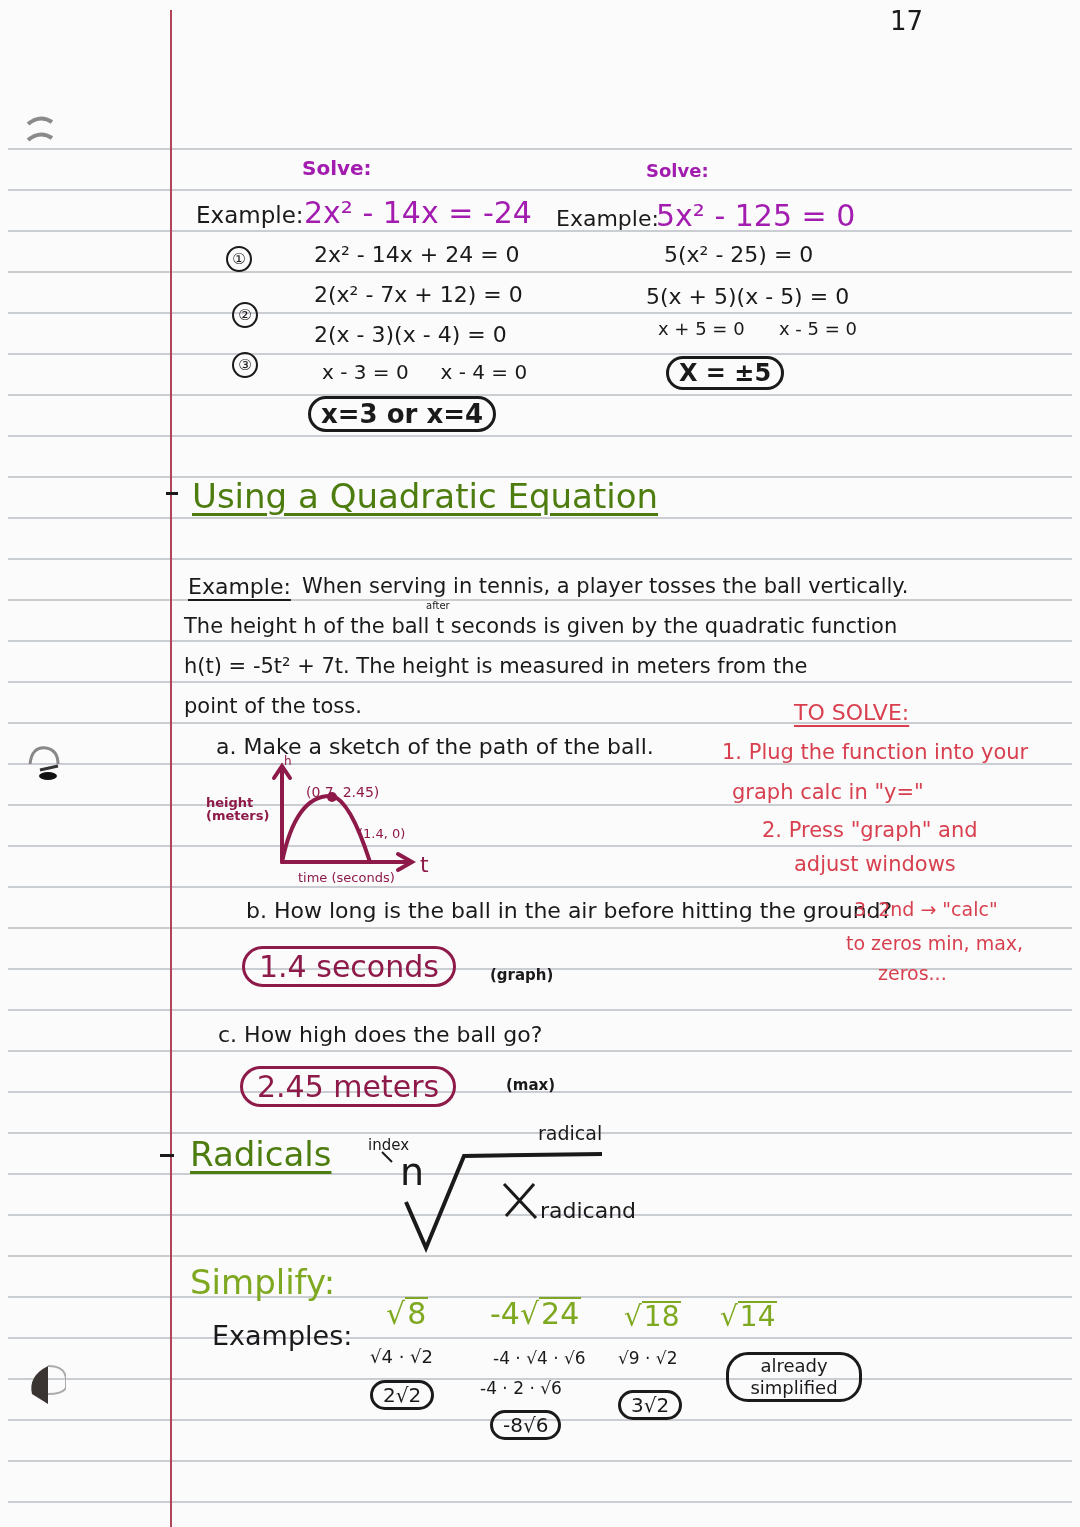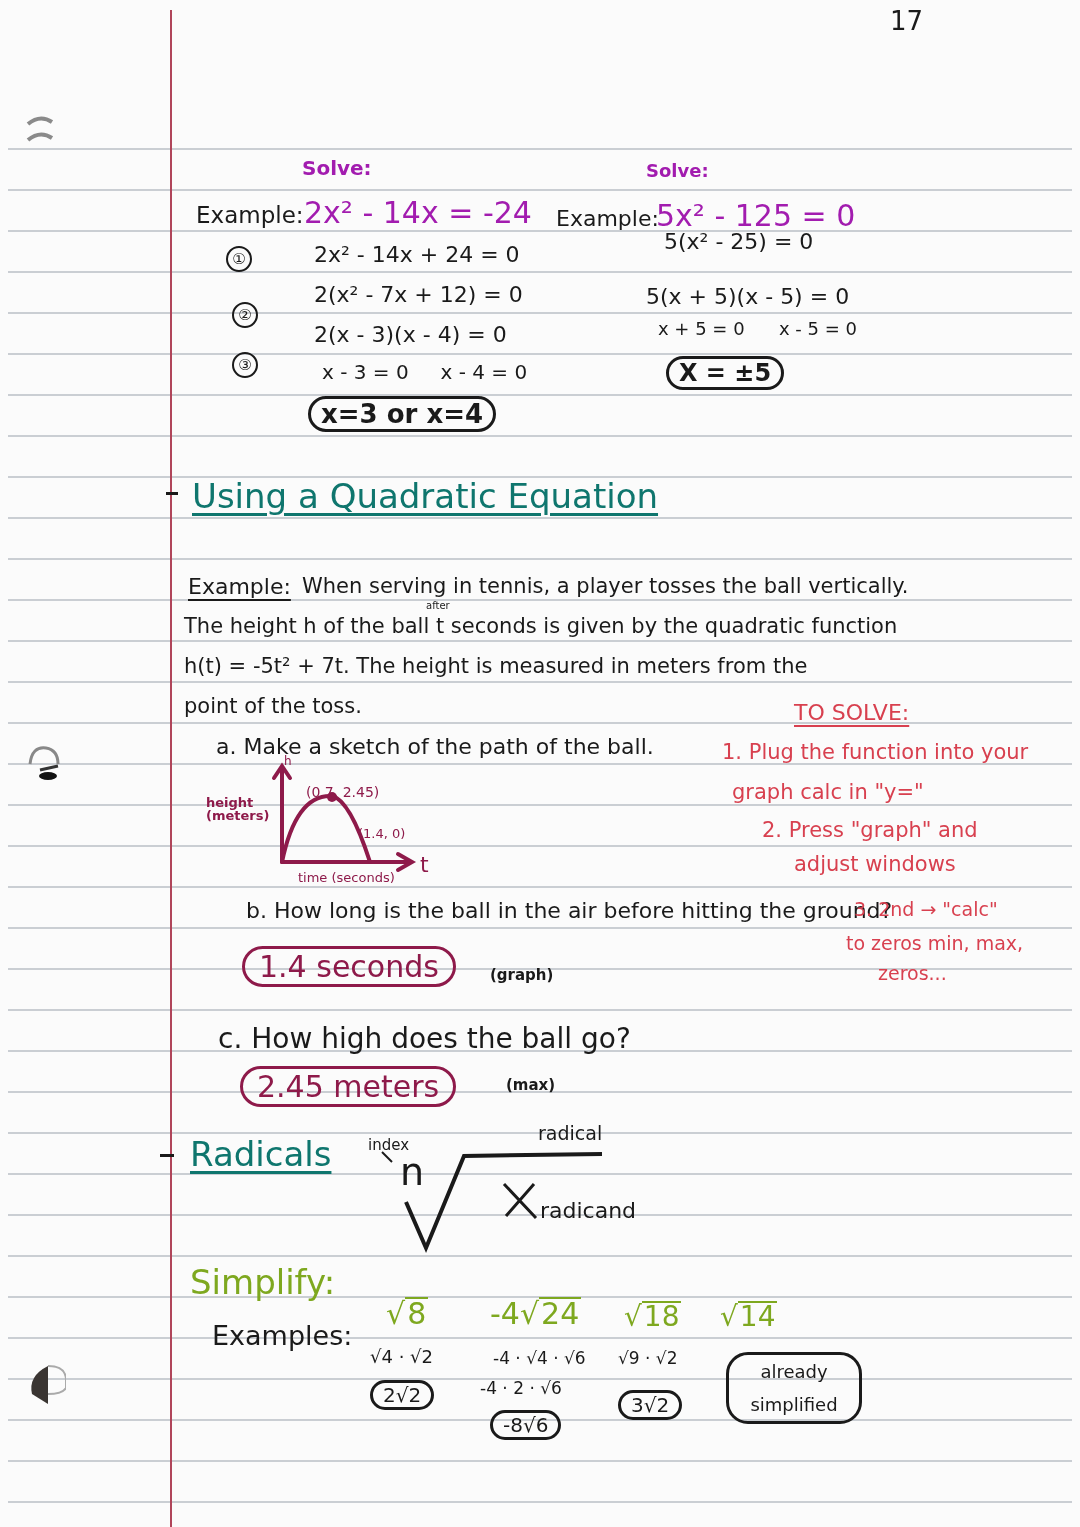--- a/index.html
+++ b/index.html
@@ -6,21 +6,21 @@
   body { width:1080px; height:1527px; position:relative; overflow:hidden;
     background:#fbfbfb; font-family:"DejaVu Sans", sans-serif; color:#1d1d1d; }
   .page { position:absolute; inset:0; }
   .rule { position:absolute; left:8px; right:8px; height:2px; background:#b9bfc6; opacity:.75; }
   .margin { position:absolute; left:170px; top:10px; width:2px; bottom:0; background:#b0455a; }
   .hole { position:absolute; left:18px; width:48px; height:44px; }
   .abs { position:absolute; white-space:nowrap; }
   .hw { font-family:"DejaVu Sans", sans-serif; }
   .plum { color:#a21caf; }
   .maroon { color:#8e1a4a; }
-  .purple { color:#0f766e; }
+  .purple { color:#4d7c0f; }
   .pink { color:#d8404f; }
   .green { color:#7ea81f; }
   .black { color:#1a1a1a; }
   .pill { border:3px solid #1a1a1a; border-radius:22px; padding:0 10px; }
   .pill-m { border:3px solid #8e1a4a; border-radius:26px; padding:0 14px; }
   .u { text-decoration:underline; text-decoration-thickness:3px; text-underline-offset:5px; }
   .num-circle { display:inline-block; width:22px; height:22px; border:2px solid #1a1a1a; border-radius:50%;
     text-align:center; line-height:22px; font-size:15px; }
   .rad { display:inline-block; border-top:2px solid currentColor; padding:0 2px; line-height:1; }
 </style>
@@ -94,21 +94,21 @@
     <div class="abs hw black" style="left:314px; top:282px; font-size:22px;">2(x² - 7x + 12) = 0</div>
     <div class="abs hw black" style="left:314px; top:322px; font-size:22px;">2(x - 3)(x - 4) = 0</div>
     <div class="abs hw black" style="left:322px; top:360px; font-size:20px; white-space:pre;">x - 3 = 0     x - 4 = 0</div>
     <div class="abs hw black pill" style="left:308px; top:396px; font-size:26px; font-weight:bold;">x=3  or  x=4</div>
   </div>
 
   <div>
     <div class="abs hw plum" style="left:646px; top:160px; font-size:18px; font-weight:bold;">Solve:</div>
     <div class="abs hw black" style="left:556px; top:206px; font-size:22px;">Example:</div>
     <div class="abs hw plum" style="left:656px; top:198px; font-size:30px;">5x² - 125 = 0</div>
-    <div class="abs hw black" style="left:664px; top:229px; font-size:22px;">5(x² - 25) = 0</div>
+    <div class="abs hw black" style="left:664px; top:242px; font-size:22px;">5(x² - 25) = 0</div>
     <div class="abs hw black" style="left:646px; top:284px; font-size:22px;">5(x + 5)(x - 5) = 0</div>
     <div class="abs hw black" style="left:658px; top:318px; font-size:18px; white-space:pre;">x + 5 = 0      x - 5 = 0</div>
     <div class="abs hw black pill" style="left:666px; top:356px; font-size:24px; font-weight:bold;">X = ±5</div>
   </div>
 
   <div>
     <div class="abs" style="left:166px; top:492px; width:12px; height:3px; background:#1a1a1a;"></div>
     <div class="abs hw purple u" style="left:192px; top:476px; font-size:34px;">Using a Quadratic Equation</div>
 
     <div class="abs hw black u" style="left:188px; top:574px; font-size:22px; text-decoration-thickness:2px;">Example:</div>
@@ -134,21 +134,21 @@
     <div class="abs hw maroon" style="left:206px; top:796px; font-size:13px; width:56px; white-space:normal; line-height:13px; font-weight:bold;">height (meters)</div>
     <div class="abs hw maroon" style="left:306px; top:784px; font-size:14px;">(0.7, 2.45)</div>
     <div class="abs hw maroon" style="left:358px; top:826px; font-size:13px;">(1.4, 0)</div>
     <div class="abs hw maroon" style="left:420px; top:852px; font-size:22px;">t</div>
     <div class="abs hw maroon" style="left:298px; top:870px; font-size:13px;">time (seconds)</div>
 
     <div class="abs hw black" style="left:214px; top:898px; font-size:22px;margin-left:32px;">b. How long is the ball in the air before hitting the ground?</div>
     <div class="abs hw maroon pill-m" style="left:242px; top:946px; font-size:30px;">1.4 seconds</div>
     <div class="abs hw black" style="left:490px; top:966px; font-size:15px; font-weight:bold;">(graph)</div>
 
-    <div class="abs hw black" style="left:218px; top:1022px; font-size:28px;">c. How high does the ball go?</div>
+    <div class="abs hw black" style="left:218px; top:1022px; font-size:22px;">c. How high does the ball go?</div>
     <div class="abs hw maroon pill-m" style="left:240px; top:1066px; font-size:30px;">2.45 meters</div>
     <div class="abs hw black" style="left:506px; top:1076px; font-size:15px; font-weight:bold;">(max)</div>
   </div>
 
   <div>
     <div class="abs hw pink u" style="left:794px; top:700px; font-size:22px; text-decoration-thickness:2px;">TO SOLVE:</div>
     <div class="abs hw pink" style="left:722px; top:740px; font-size:21px;">1. Plug the function into your</div>
     <div class="abs hw pink" style="left:732px; top:780px; font-size:21px;">graph calc in "y="</div>
     <div class="abs hw pink" style="left:762px; top:818px; font-size:21px;">2. Press "graph" and</div>
     <div class="abs hw pink" style="left:794px; top:852px; font-size:21px;">adjust windows</div>
@@ -182,15 +182,15 @@
     <div class="abs hw green" style="left:490px; top:1296px; font-size:30px;"><span>-4</span>√<span class="rad">24</span></div>
     <div class="abs hw black" style="left:478px; top:1348px; font-size:17px;margin-left:15px;">-4 · √4 · √6</div>
     <div class="abs hw black" style="left:480px; top:1378px; font-size:17px;">-4 · 2 · √6</div>
     <div class="abs hw black pill" style="left:490px; top:1410px; font-size:20px;">-8√6</div>
 
     <div class="abs hw green" style="left:624px; top:1300px; font-size:28px;">√<span class="rad">18</span></div>
     <div class="abs hw black" style="left:618px; top:1348px; font-size:17px;">√9 · √2</div>
     <div class="abs hw black pill" style="left:618px; top:1390px; font-size:20px;">3√2</div>
 
     <div class="abs hw green" style="left:720px; top:1300px; font-size:28px;">√<span class="rad">14</span></div>
-    <div class="abs hw black pill" style="left:726px; top:1352px; font-size:18px; width:110px; white-space:normal; line-height:33px; text-align:center;">already simplified</div>
+    <div class="abs hw black pill" style="left:726px; top:1352px; font-size:18px; width:110px; white-space:normal; line-height:22px; text-align:center;">already simplified</div>
   </div>
 </div>
 
 </body></html>

